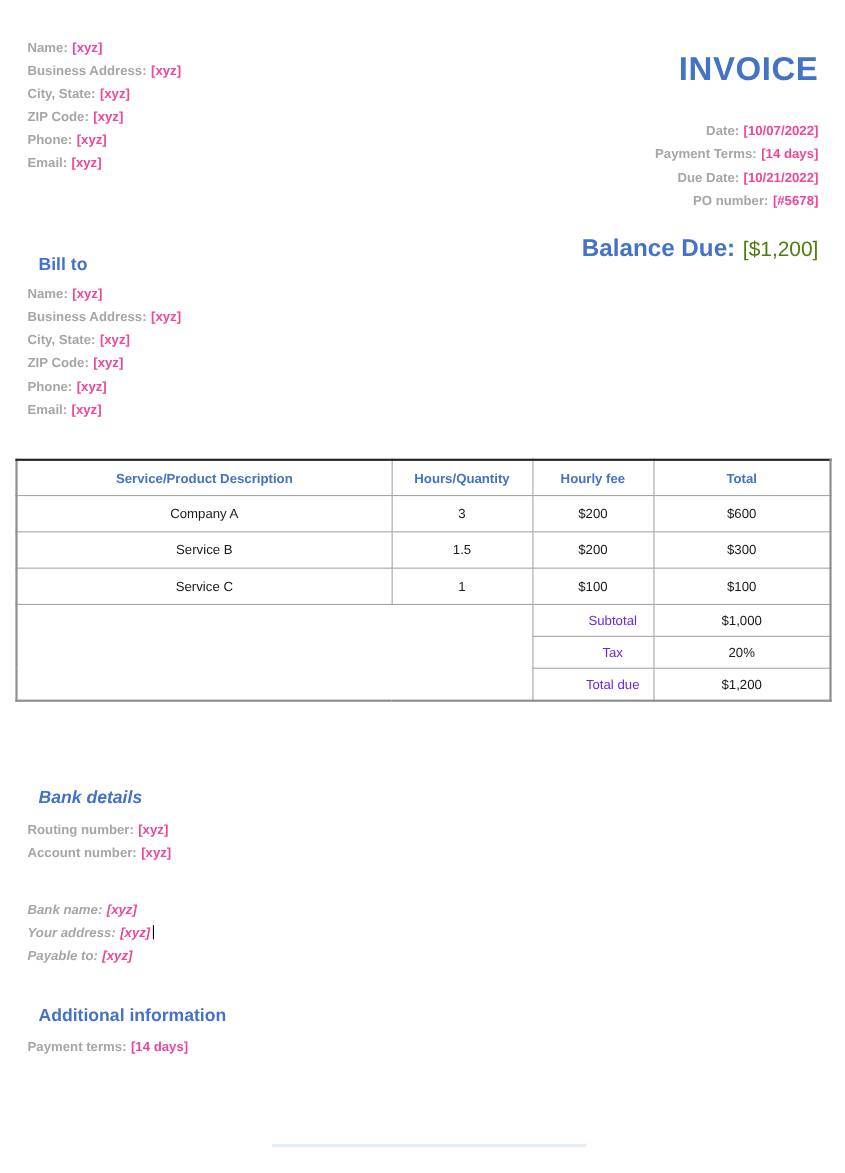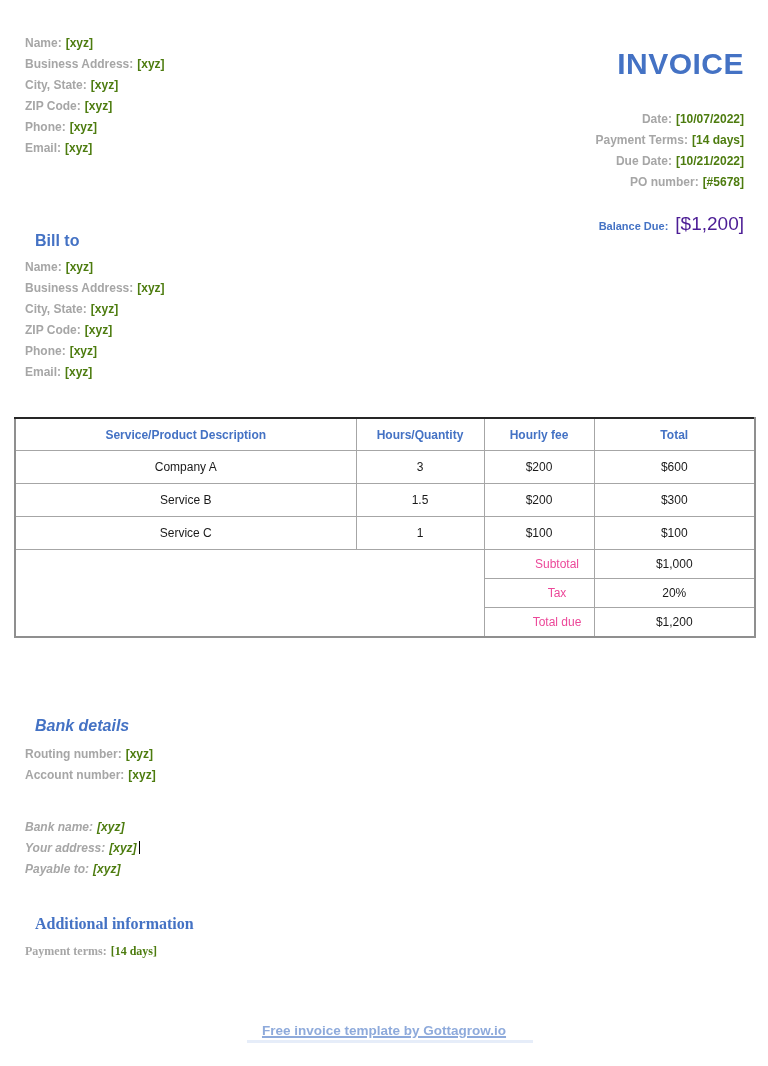--- a/index.html
+++ b/index.html
@@ -4,60 +4,60 @@
 <style>
   html,body{margin:0;padding:0;}
   body{
     width:768px;height:1066px;background:#ffffff;
     font-family:"Liberation Sans", sans-serif;
     -webkit-font-smoothing:antialiased;
   }
   .page{position:relative;width:768px;height:1066px;background:#fff;overflow:hidden;}
   .field-line{font-size:12px;font-weight:700;line-height:21px;white-space:nowrap;}
   .field-label{color:#A6A6A6;}
-  .field-value{color:#4d7c0f;margin-left:4px;}
+  .field-value{color:#ec4899;margin-left:4px;}
   .section-heading{font-size:16px;font-weight:700;color:#4472C4;margin:10px;}
 
   
   .company{position:absolute;left:25px;top:33px;}
   .company-name{font-size:17px;font-weight:700;color:#4472C4;margin:0 0 20px 0;}
 
   
   .invoice-head{position:absolute;right:24px;top:31px;text-align:right;}
   .invoice-title{font-size:30px;font-weight:700;color:#4472C4;letter-spacing:.5px;margin:16px 0 28px 0;}
 
   
   .balance-due{position:absolute;right:24px;top:213px;display:flex;align-items:baseline;gap:7px;}
-  .balance-due-label{font-size:11px;font-weight:700;color:#4472C4;}
-  .balance-due-value{font-size:19px;font-weight:400;color:#4c1d95;}
+  .balance-due-label{font-size:22px;font-weight:700;color:#4472C4;}
+  .balance-due-value{font-size:19px;font-weight:400;color:#4d7c0f;}
 
   
   .bill-to{position:absolute;left:25px;top:222px;}
   .bill-to .section-heading{margin-bottom:7px;}
 
   
   .invoice-table{position:absolute;left:14px;top:417px;width:740px;}
   table{width:740px;border-collapse:collapse;table-layout:fixed;
         border:2px solid #8F8F8F;border-top:2.5px solid #262626;}
   th,td{border:1.5px solid #A6A6A6;text-align:center;vertical-align:middle;
         font-size:12px;color:#1A1A1A;padding:0;}
   thead th{color:#4472C4;font-weight:700;height:31px;}
   tbody.items td{height:32px;font-weight:400;}
   tbody.summary td{height:28px;font-weight:400;}
-  .sum-label{color:#ec4899;font-weight:700;padding-left:36px;}
+  .sum-label{color:#6d28d9;font-weight:700;padding-left:36px;}
   .bold-val{font-weight:700;}
   td.merged{background:#fff;}
 
   
   .bank{position:absolute;left:25px;top:707px;}
   .bank .section-heading{margin-bottom:9px;font-style:italic;}
   .bank-group2{margin-top:31px;font-style:italic;}
   .cursor{display:inline-block;width:1.5px;height:13px;background:#000;
           margin-left:2px;vertical-align:-2px;}
-  .additional{position:absolute;left:25px;top:905px;font-family:Liberation Serif, serif;}
+  .additional{position:absolute;left:25px;top:905px;}
   .additional .section-heading{margin-bottom:8px;}
 
   
   .footer{position:absolute;left:0;width:768px;top:1021px;text-align:center;}
   .footer-link{color:#8EAADB;font-size:13.5px;font-weight:700;
                text-decoration:underline;text-decoration-thickness:1.5px;cursor:pointer;}
   .footer-strip{position:absolute;left:247px;top:1040px;width:286px;height:3px;background:#E6EDF9;}
 </style>
 </head>
 <body>
@@ -203,18 +203,15 @@
     </div>
   </div>
 
   <div class="additional">
     <h2 class="section-heading">Additional information</h2>
     <div class="field-line">
       <span class="field-label">Payment terms:</span><span class="field-value">[14 days]</span>
     </div>
   </div>
 
-  <div class="footer">
-    <span class="footer-link">Free invoice template by Gottagrow.io</span>
-  </div>
   <div class="footer-strip"></div>
 
 </div>
 
 </body></html>

